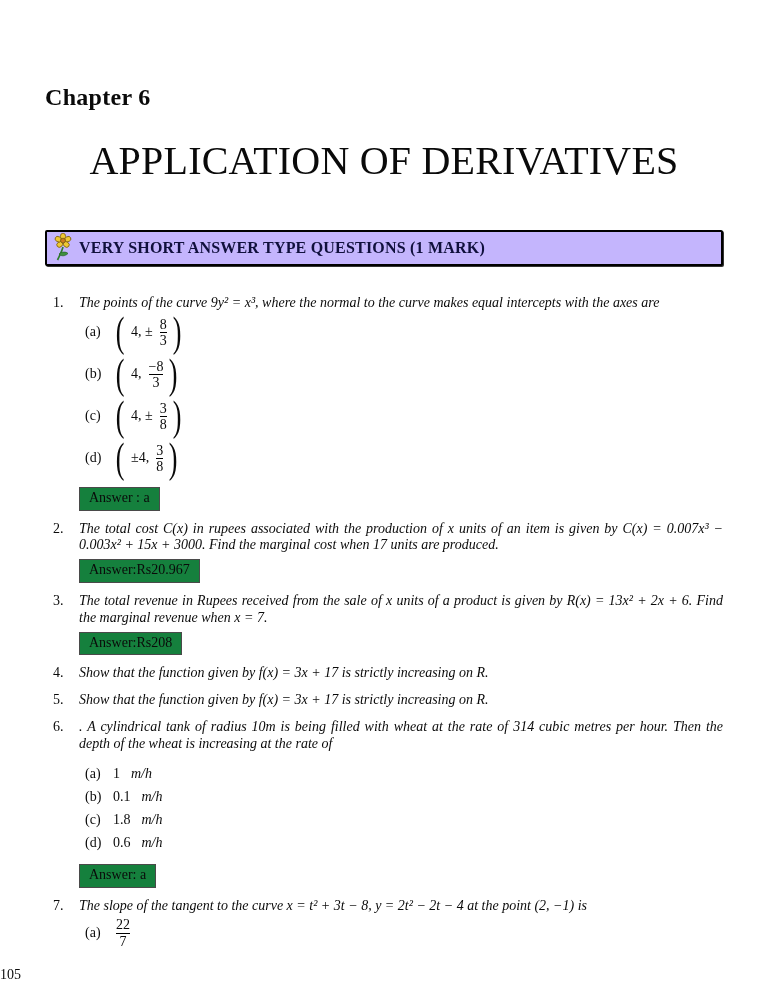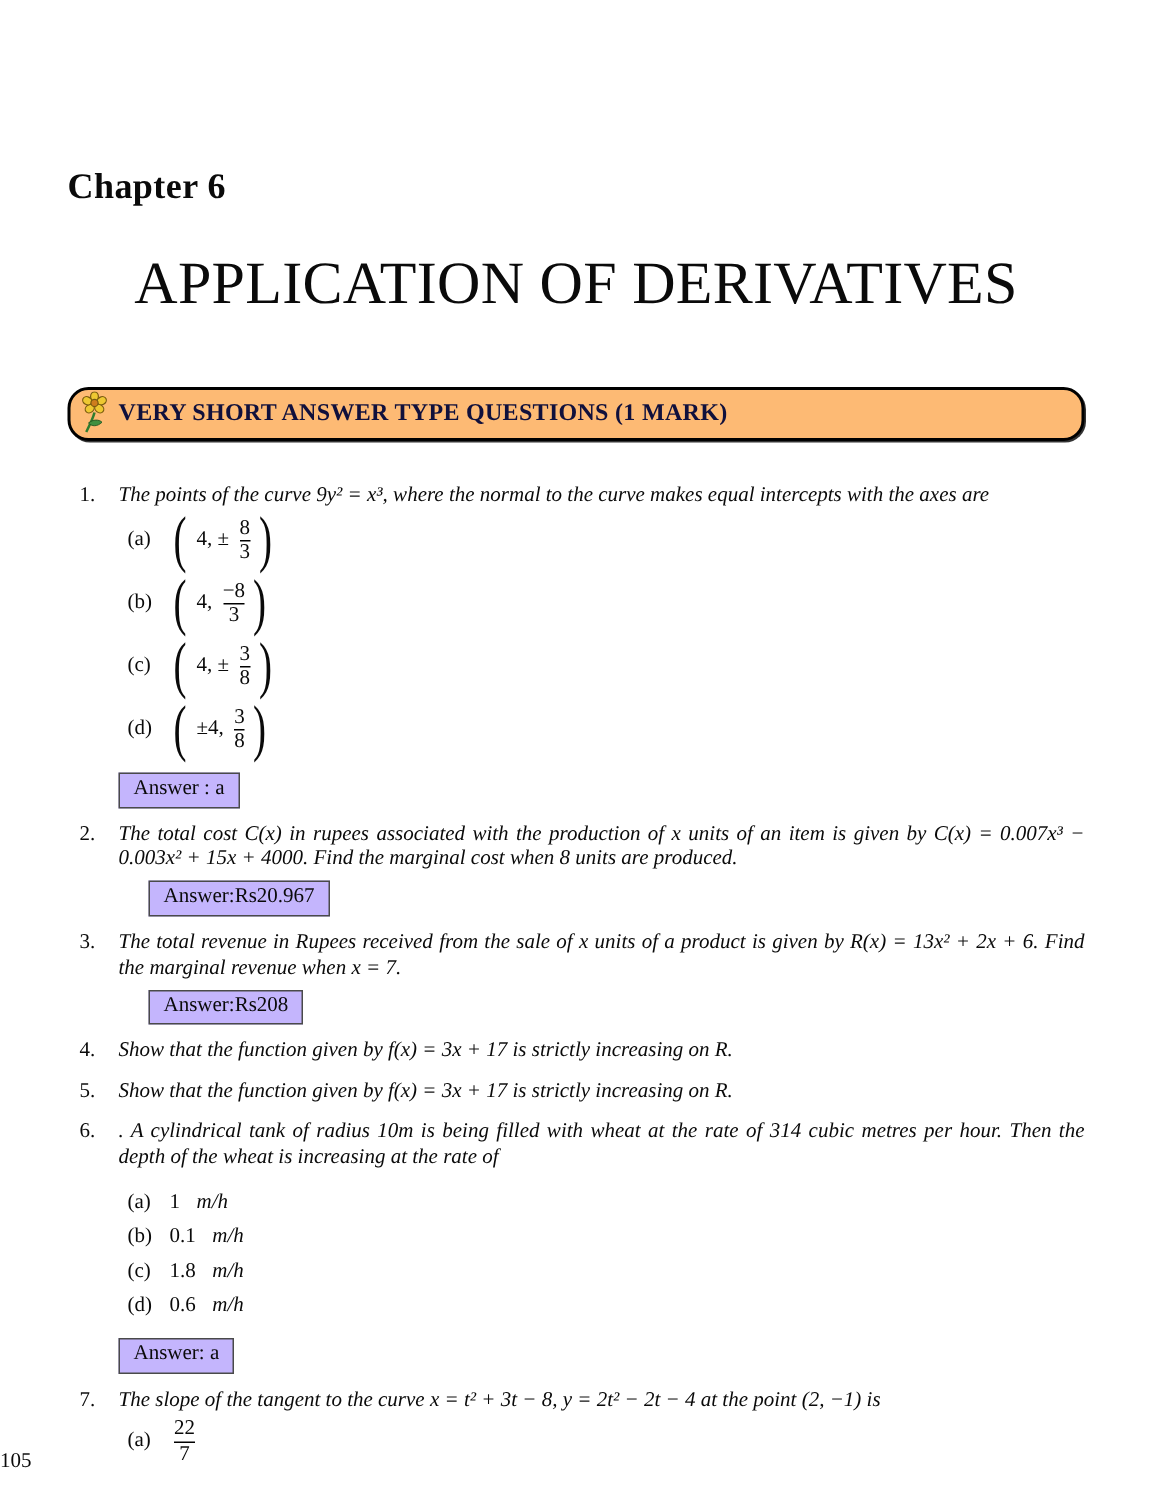--- a/index.html
+++ b/index.html
@@ -1,29 +1,29 @@
 <!DOCTYPE html>
 <html><head>
 <meta charset="utf-8">
 <style>
   html,body { margin:0; padding:0; background:#ffffff; }
   .page {
     width:768px; height:994px; position:relative; box-sizing:border-box;
-    padding:112px 45px 0 45px; background:#ffffff;
+    padding:84px 45px 0 45px; background:#ffffff;
     font-family:"Liberation Serif", serif; color:#0a0a0a; overflow:hidden;
   }
   .chapter-label {
     font-size:24px; font-weight:bold; margin:0; letter-spacing:0.3px;
   }
   .page-title {
     font-size:40px; font-weight:normal; margin:26px 0 0 0; letter-spacing:0.2px;text-align:center;
   }
   .banner {
     margin-top:46px; height:36px; box-sizing:border-box;
-    background:#fdba74; border:2px solid #000; border-radius:14px;
+    background:#c4b5fd; border:2px solid #000; border-radius:2px;
     display:flex; align-items:center; padding:0 8px 0 5px;
     box-shadow:1px 1px 0 #333;
   }
   .banner .flower { width:22px; height:30px; flex:none; display:flex; align-items:center; }
   .banner-text {
     font-weight:bold; font-size:16px; color:#10103c; margin-left:5px; letter-spacing:0.2px;
   }
   .questions { margin-top:29px; font-size:14px; line-height:1.2; padding-left:8px; }
   .q { display:flex; margin-bottom:10px; }
   .qnum { flex:none; width:18px; }
@@ -36,22 +36,22 @@
   .bigp { font-size:42px; line-height:0.85; display:inline-block;
           transform:scaleX(0.62); font-weight:400; }
   .pre { margin:0 4px 0 4px; }
   .frac { display:inline-flex; flex-direction:column; text-align:center;
           line-height:1.12; margin:0 3px; vertical-align:middle; }
   .frac .den { border-top:1px solid #000; }
   
   .sopt { display:flex; margin:3px 0 3px 6px; line-height:1.45; }
   .sopt .it { font-style:italic; margin-left:11px; }
   .ansbox { display:inline-block; border:1.5px solid #4a4a4a; padding:2px 9px 3px 9px;
-            margin-top:7px; background:#c4b5fd; }
-  .ansgap { margin-top:5px;margin-left:20px; }
+            margin-top:7px; background:#15803d; }
+  .ansgap { margin-top:5px; }
   .pagenum { position:absolute; bottom:11px; left:0; right:0; text-align:left;
              font-size:14px; color:#0a0a0a; }
 </style>
 </head>
 <body>
 
 <div class="page">
 
   <h1 class="chapter-label">Chapter 6</h1>
   <h2 class="page-title">APPLICATION OF DERIVATIVES</h2>
@@ -125,21 +125,21 @@
           <span class="bigp">)</span>
         </div>
 
         <div class="ansbox">Answer : a</div>
       </div>
     </div>
 
     <div class="q">
       <span class="qnum">2.</span>
       <div class="qbody">
-        <div class="qtext">The total cost C(x) in rupees associated with the production of x units of an item is given by C(x) = 0.007x³ − 0.003x² + 15x + 4000. Find the marginal cost when 8 units are produced.</div>
+        <div class="qtext">The total cost C(x) in rupees associated with the production of x units of an item is given by C(x) = 0.007x³ − 0.003x² + 15x + 3000. Find the marginal cost when 17 units are produced.</div>
         <div class="ansbox ansgap">Answer:Rs20.967</div>
       </div>
     </div>
 
     <div class="q">
       <span class="qnum">3.</span>
       <div class="qbody">
         <div class="qtext">The total revenue in Rupees received from the sale of x units of a product is given by R(x) = 13x² + 2x + 6. Find the marginal revenue when x = 7.</div>
         <div class="ansbox ansgap">Answer:Rs208</div>
       </div>

